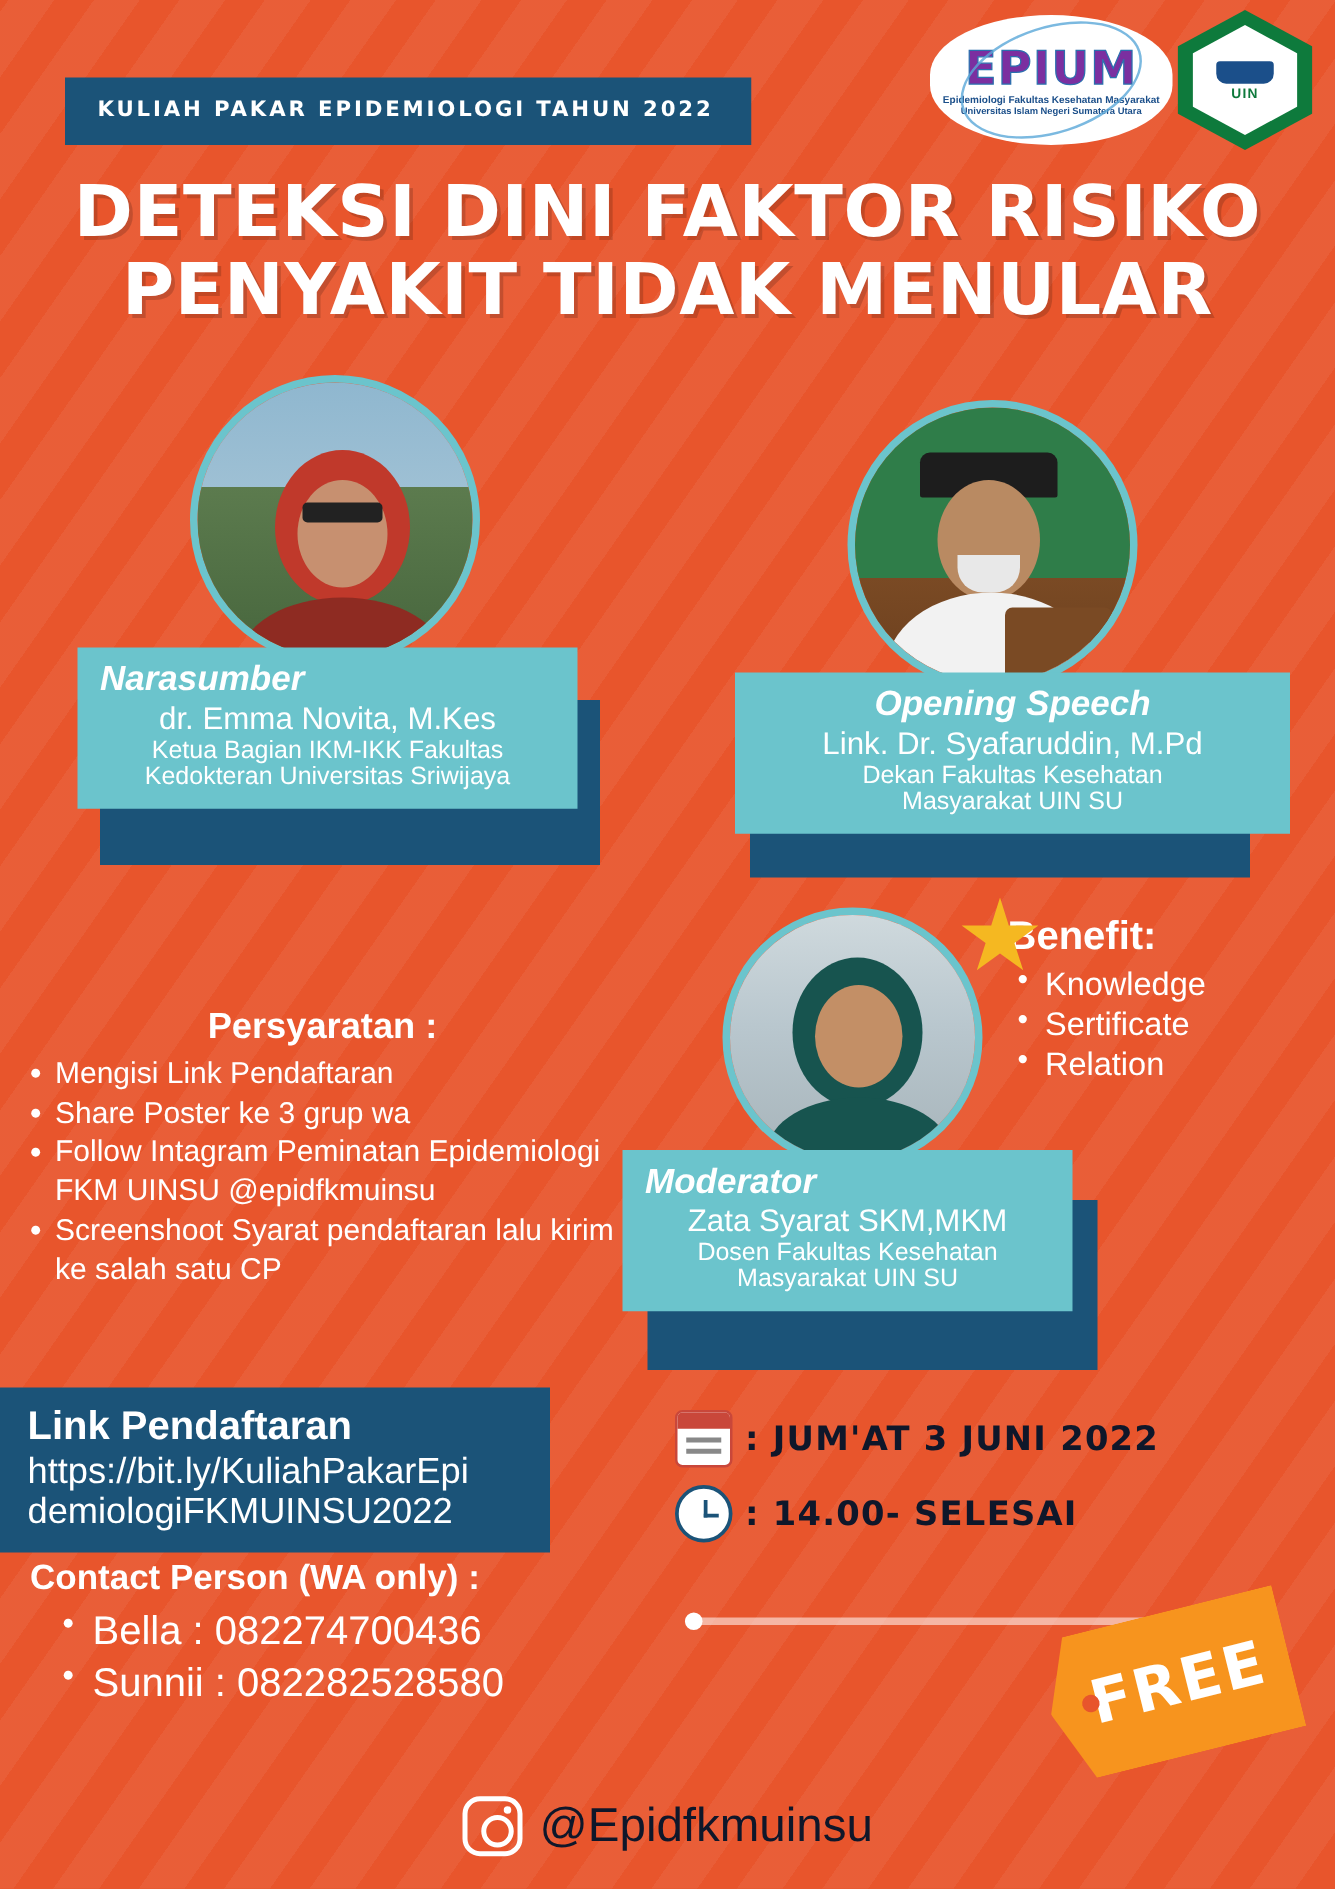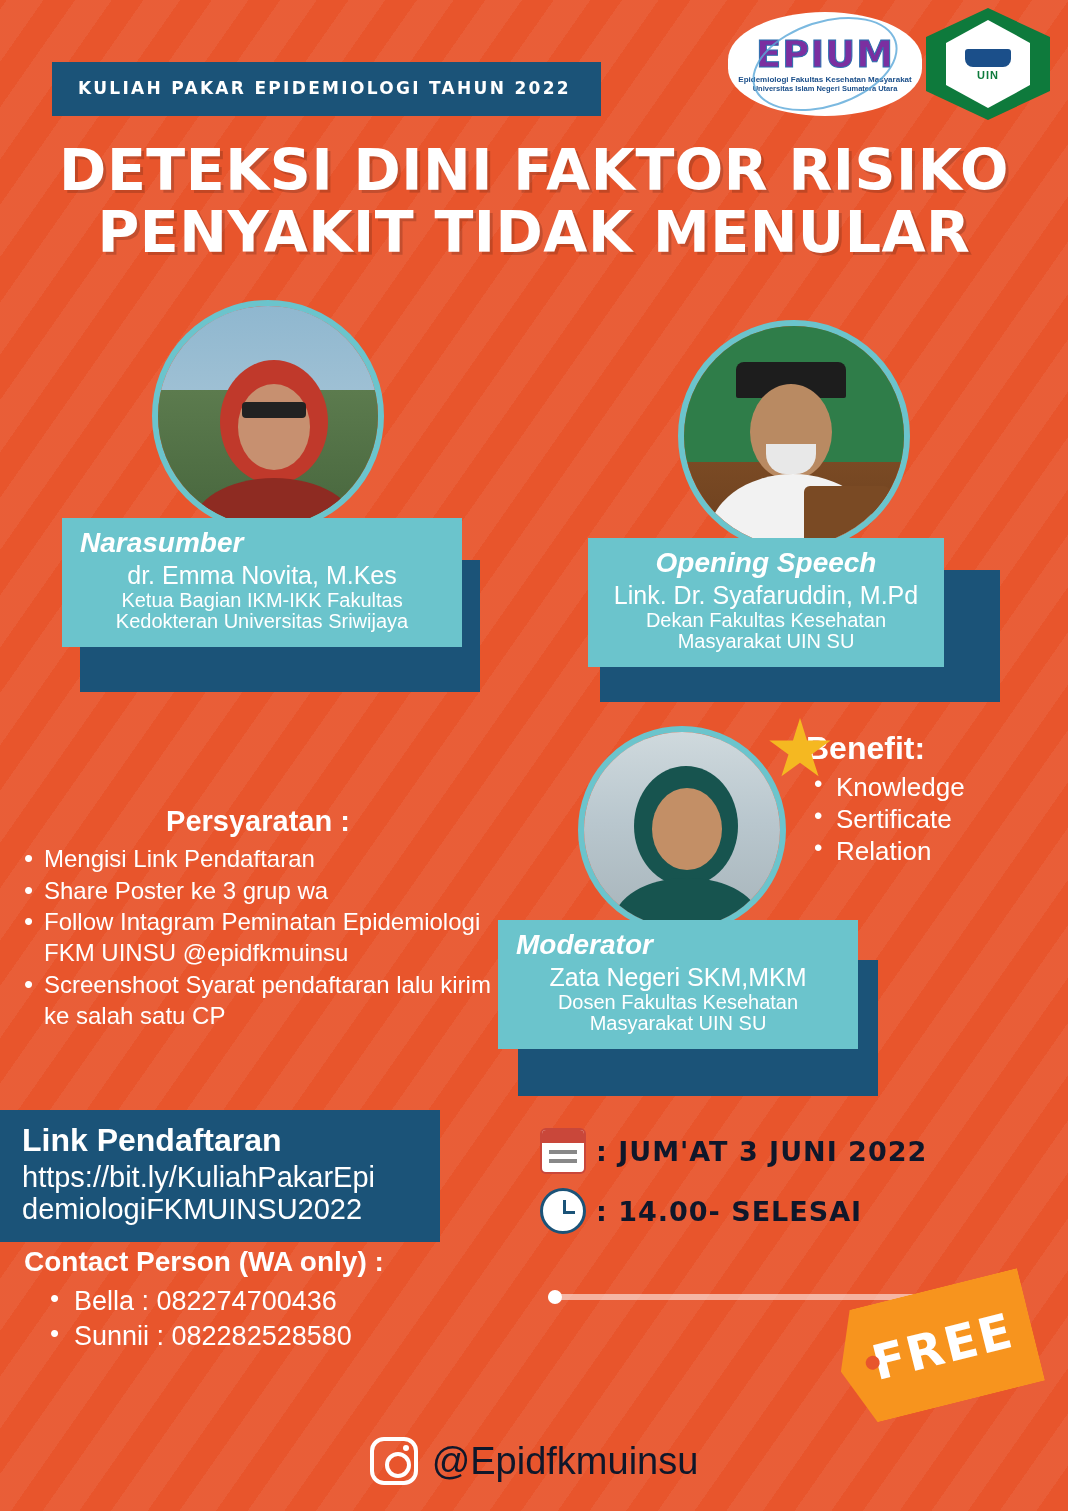--- a/index.html
+++ b/index.html
@@ -67,21 +67,21 @@
     font-size: 8px; color: #1b4f8a; font-weight: bold; margin-top: 2px;
   }
   .logo-epium .ep-sub2 {
     font-size: 7.5px; color: #1b4f8a; font-weight: bold;
   }
   .logo-epium .ring {
     position: absolute; width: 150px; height: 86px; border: 2px solid #5aa8d8;
     border-radius: 50%; transform: rotate(-18deg); opacity: .8;
   }
   .logo-uin {
-    width: 124px; height: 112px;
+    width: 108px; height: 112px;
     background: #0e7a3c;
     clip-path: polygon(50% 0%, 100% 26%, 100% 74%, 50% 100%, 0% 74%, 0% 26%);
     display: flex; align-items: center; justify-content: center;
   }
   .logo-uin .inner {
     width: 84px; height: 88px;
     background: #ffffff;
     clip-path: polygon(50% 0%, 100% 26%, 100% 74%, 50% 100%, 0% 74%, 0% 26%);
     display:flex; align-items:center; justify-content:center; flex-direction: column;
     color:#0e7a3c; font-size:9px; font-weight:bold; text-align:center; line-height:1.1;
@@ -208,21 +208,21 @@
   .linkbox .lurl { font-size: 29px; line-height: 1.12; word-break: break-all; }
 
   .contact {
     position: absolute;
     left: 24px; top: 1246px;
     color: #ffffff;
     width: 470px;
   }
   .contact .ch { font-size: 28px; font-weight: bold; margin-bottom: 6px; }
   .contact ul { list-style: none; margin-left: 24px; }
-  .contact li { font-size: 27px; line-height: 1.3; position: relative; padding-left: 26px; }
+  .contact li { font-size: 32px; line-height: 1.3; position: relative; padding-left: 26px; }
   .contact li::before { content:"•"; position:absolute; left:2px; top:-2px; font-size:26px;}
 
   
   .schedule {
     position: absolute;
     left: 540px; top: 1128px;
     color: #0f172a;
   }
   .srow { display: flex; align-items: center; margin-bottom: 14px; }
   .srow .ico { width: 46px; height: 46px; margin-right: 10px; position: relative; flex: 0 0 auto;}
@@ -323,39 +323,39 @@
   <div class="person" style="left:588px; top:320px; width:420px;">
     <div class="shadowbox" style="left:12px; top:250px; width:400px; height:132px;"></div>
     <div class="photo-wrap" style="margin-left:90px;">
       <div class="ph ph-green"></div>
       <div style="position:absolute; left:52px; top:36px; width:110px; height:36px; background:#1d1d1d; border-radius:8px 8px 2px 2px;"></div>
       <div class="head" style="left:66px; top:58px; width:82px; height:96px; background:#b98a62;"></div>
       <div style="position:absolute; left:82px; top:118px; width:50px; height:30px; background:#e8e8e8; border-radius:0 0 20px 20px;"></div>
       <div class="torso" style="left:24px; top:148px; width:170px; height:92px; background:#f2f2f2;"></div>
       <div style="position:absolute; left:120px; top:160px; width:86px; height:70px; background:#7a4a24; border-radius:6px;"></div>
     </div>
-    <div class="caption" style="margin-top:-14px; width:356px;">
+    <div class="caption" style="margin-top:-14px; width:444px;">
       <div class="role" style="text-align:center;">Opening Speech</div>
       <div class="name" style="text-align:center;">Link. Dr. Syafaruddin, M.Pd</div>
       <div class="affil" style="text-align:center;">Dekan Fakultas Kesehatan</div>
       <div class="affil" style="text-align:center;">Masyarakat UIN SU</div>
     </div>
   </div>
 
   <div class="person" style="left:498px; top:726px; width:380px;">
     <div class="shadowbox" style="left:20px; top:234px; width:360px; height:136px;"></div>
     <div class="photo-wrap small" style="margin-left:80px;">
       <div class="ph ph-sky"></div>
       <div class="head" style="left:50px; top:34px; width:104px; height:120px; background:#17544f;"></div>
       <div class="head" style="left:68px; top:56px; width:70px; height:82px; background:#c38f66;"></div>
       <div class="torso" style="left:30px; top:146px; width:146px; height:62px; background:#17544f;"></div>
     </div>
     <div class="caption" style="margin-top:-14px; width:360px;">
       <div class="role">Moderator</div>
-      <div class="name" style="text-align:center;">Zata Negeri SKM,MKM</div>
+      <div class="name" style="text-align:center;">Zata Syarat SKM,MKM</div>
       <div class="affil" style="text-align:center;">Dosen Fakultas Kesehatan</div>
       <div class="affil" style="text-align:center;">Masyarakat UIN SU</div>
     </div>
   </div>
 
   <div class="persyaratan">
     <h3>Persyaratan :</h3>
     <ul>
       <li>Mengisi Link Pendaftaran</li>
       <li>Share Poster ke 3 grup wa</li>

